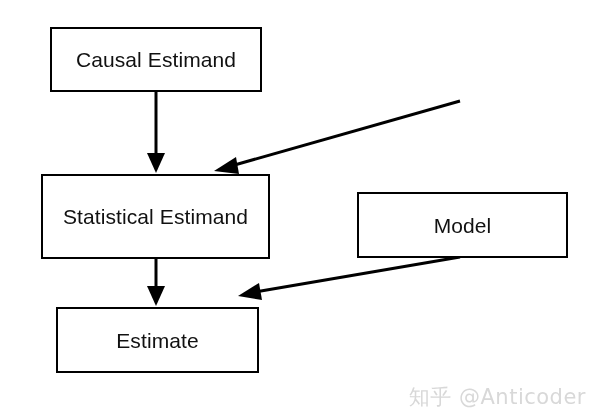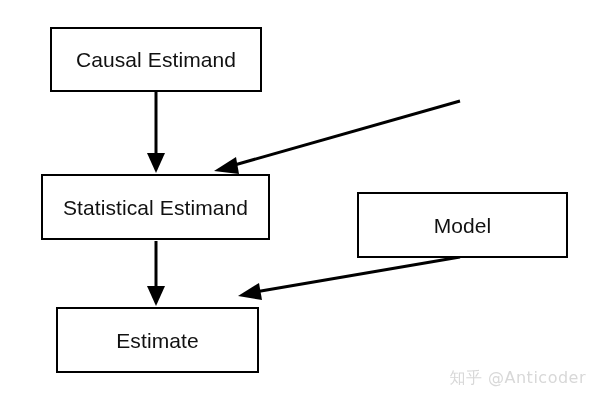--- a/index.html
+++ b/index.html
@@ -31,21 +31,21 @@
     line-height: 1;
     white-space: nowrap;
   }
   #node-causal-estimand {
     left: 50px; top: 27px; width: 212px; height: 65px;
   }
   #node-causal-model {
     left: 358px; top: 37px; width: 211px; height: 65px;
   }
   #node-statistical-estimand {
-    left: 41px; top: 174px; width: 229px; height: 66px; align-items: center;
+    left: 41px; top: 174px; width: 229px; height: 85px; align-items: center;
   }
   #node-data {
     left: 357px; top: 192px; width: 211px; height: 66px;
   }
   #node-estimate {
     left: 56px; top: 307px; width: 203px; height: 66px;
   }
   #edges {
     position: absolute;
     left: 0; top: 0;
@@ -56,23 +56,23 @@
     stroke: #000000;
     stroke-width: 3;
     fill: none;
   }
   .edge-head {
     fill: #000000;
   }
   #watermark {
     position: absolute;
     right: 14px;
-    bottom: 22px;
+    bottom: 0;
     color: #d8d8d8;
-    font-size: 16px;
+    font-size: 21px;
     letter-spacing: 0.5px;
     white-space: nowrap;
     font-family: "DejaVu Sans", sans-serif;
   }
 </style>
 </head>
 <body>
 
 <div id="canvas">
 

